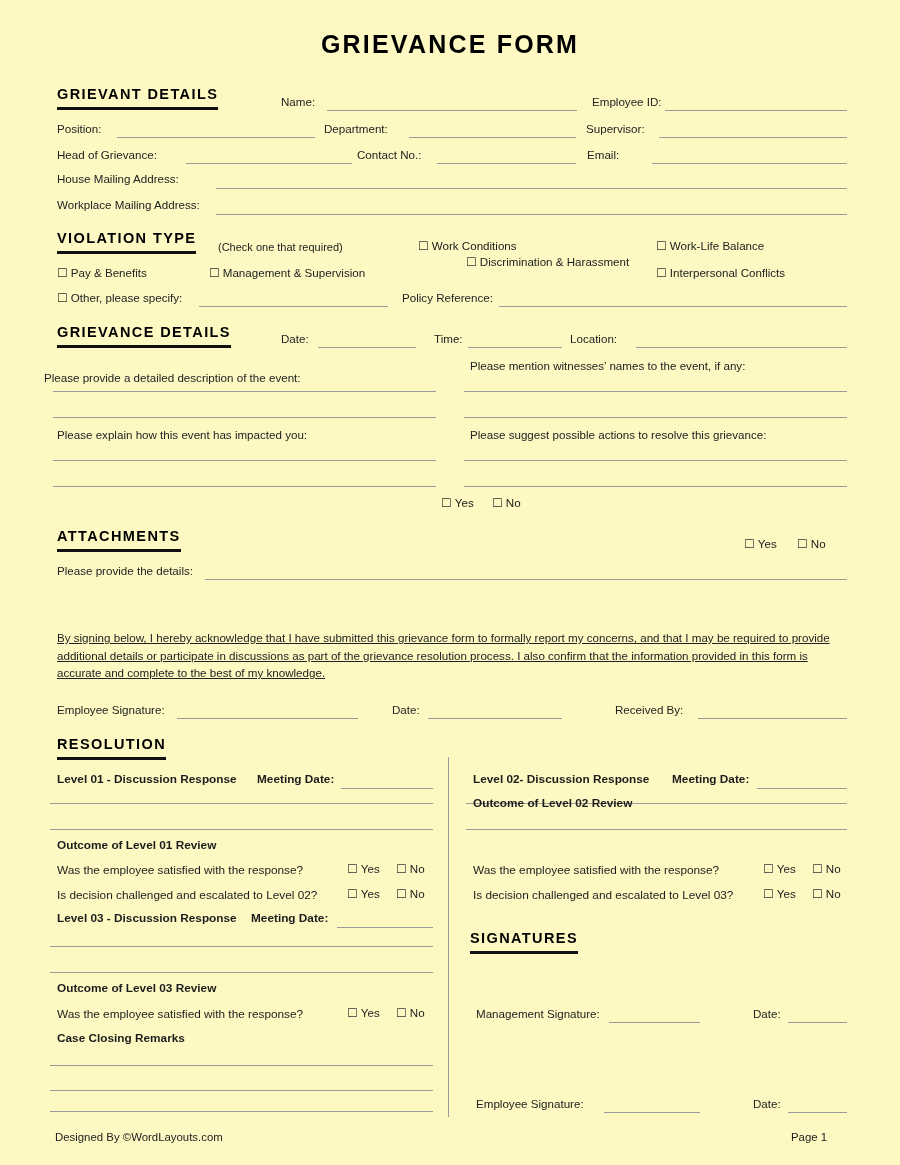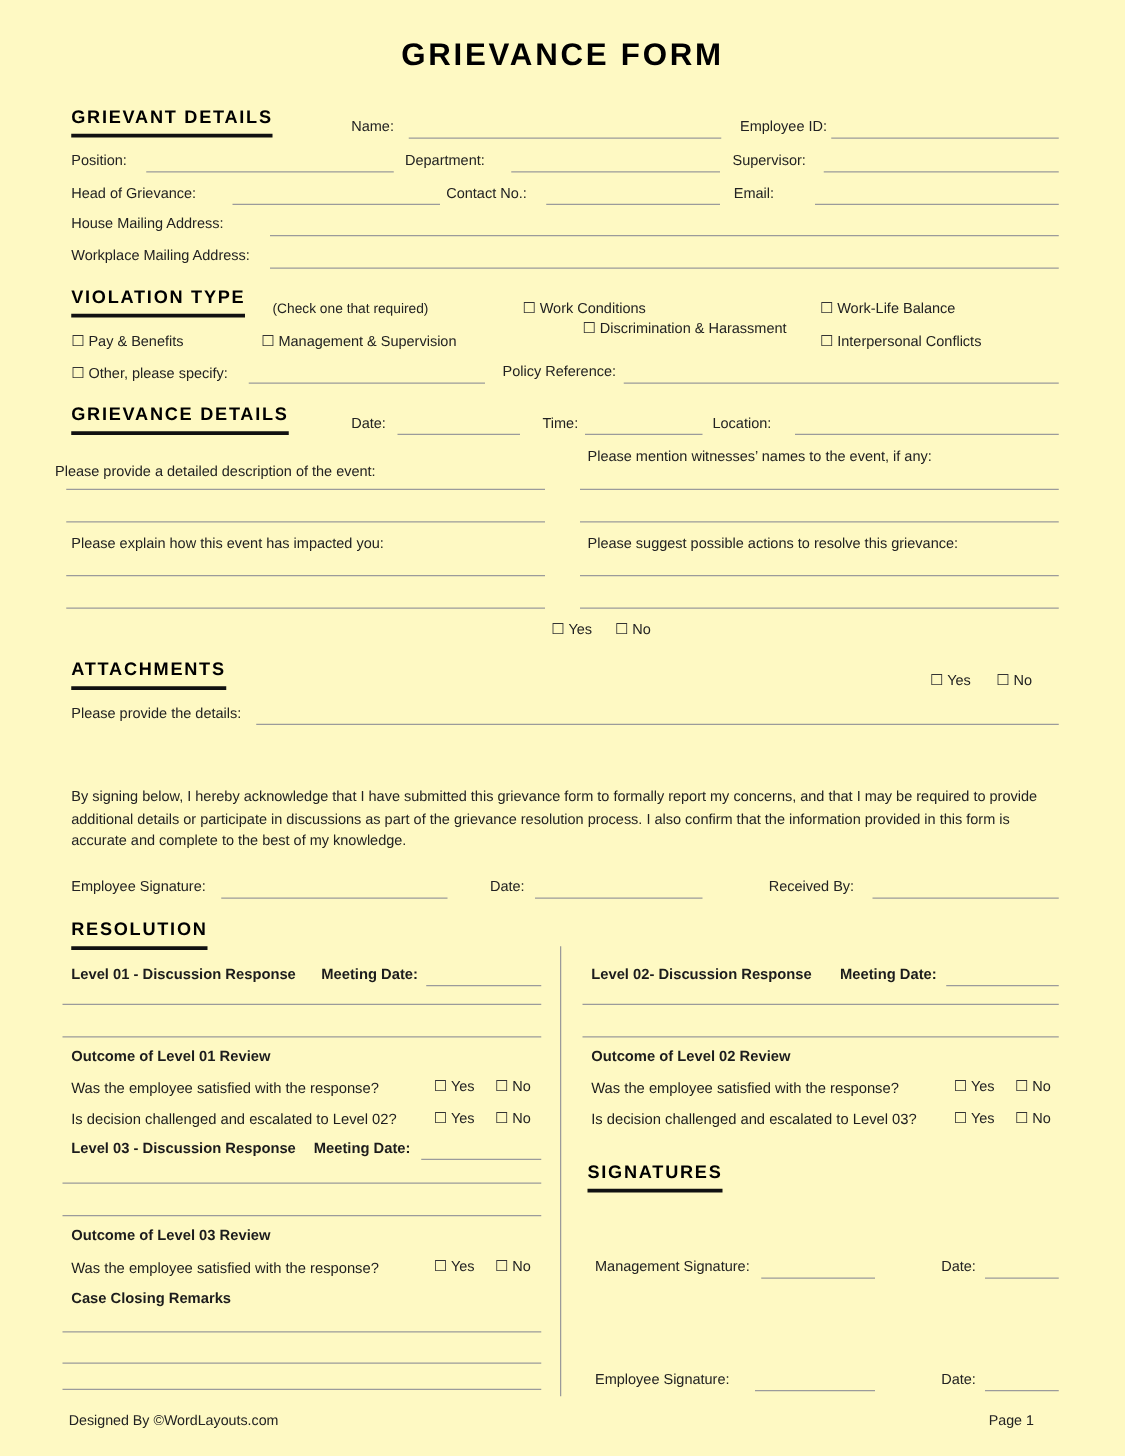--- a/index.html
+++ b/index.html
@@ -80,20 +80,21 @@
 
   
   .ack-para {
     position: absolute;
     left: 57px;
     top: 629px;
     width: 790px;
     font-size: 11.6px;
     line-height: 17.5px;
     color: #222;
+    text-decoration: underline;
   }
 
   
   .res-div {
     position: absolute;
     left: 448px;
     top: 757px;
     width: 0;
     height: 360px;
     border-left: 1px solid #9a9a9a;
@@ -295,21 +296,21 @@
   <div class="rule" style="left:50px; top:1065px; width:383px;"></div>
   <div class="rule" style="left:50px; top:1090px; width:383px;"></div>
   <div class="rule" style="left:50px; top:1111px; width:383px;"></div>
 
   <div class="res b" style="left:473px; top:772px;">Level 02- Discussion Response</div>
   <div class="res b" style="left:672px; top:772px;">Meeting Date:</div>
   <div class="rule" style="left:757px; top:788px; width:90px;"></div>
   <div class="rule" style="left:466px; top:803px; width:381px;"></div>
   <div class="rule" style="left:466px; top:829px; width:381px;"></div>
 
-  <div class="res b" style="left:473px; top:838px;text-align:center;">Outcome of Level 02 Review</div>
+  <div class="res b" style="left:473px; top:796px;text-align:center;">Outcome of Level 02 Review</div>
   <div class="res" style="left:473px; top:863px;">Was the employee satisfied with the response?</div>
   <div class="cb" style="left:763px; top:862px;">
     <span class="cbx">☐</span><span>Yes</span>
   </div>
   <div class="cb" style="left:812px; top:862px;">
     <span class="cbx">☐</span><span>No</span>
   </div>
   <div class="res" style="left:473px; top:888px;">Is decision challenged and escalated to Level 03?</div>
   <div class="cb" style="left:763px; top:887px;">
     <span class="cbx">☐</span><span>Yes</span>

